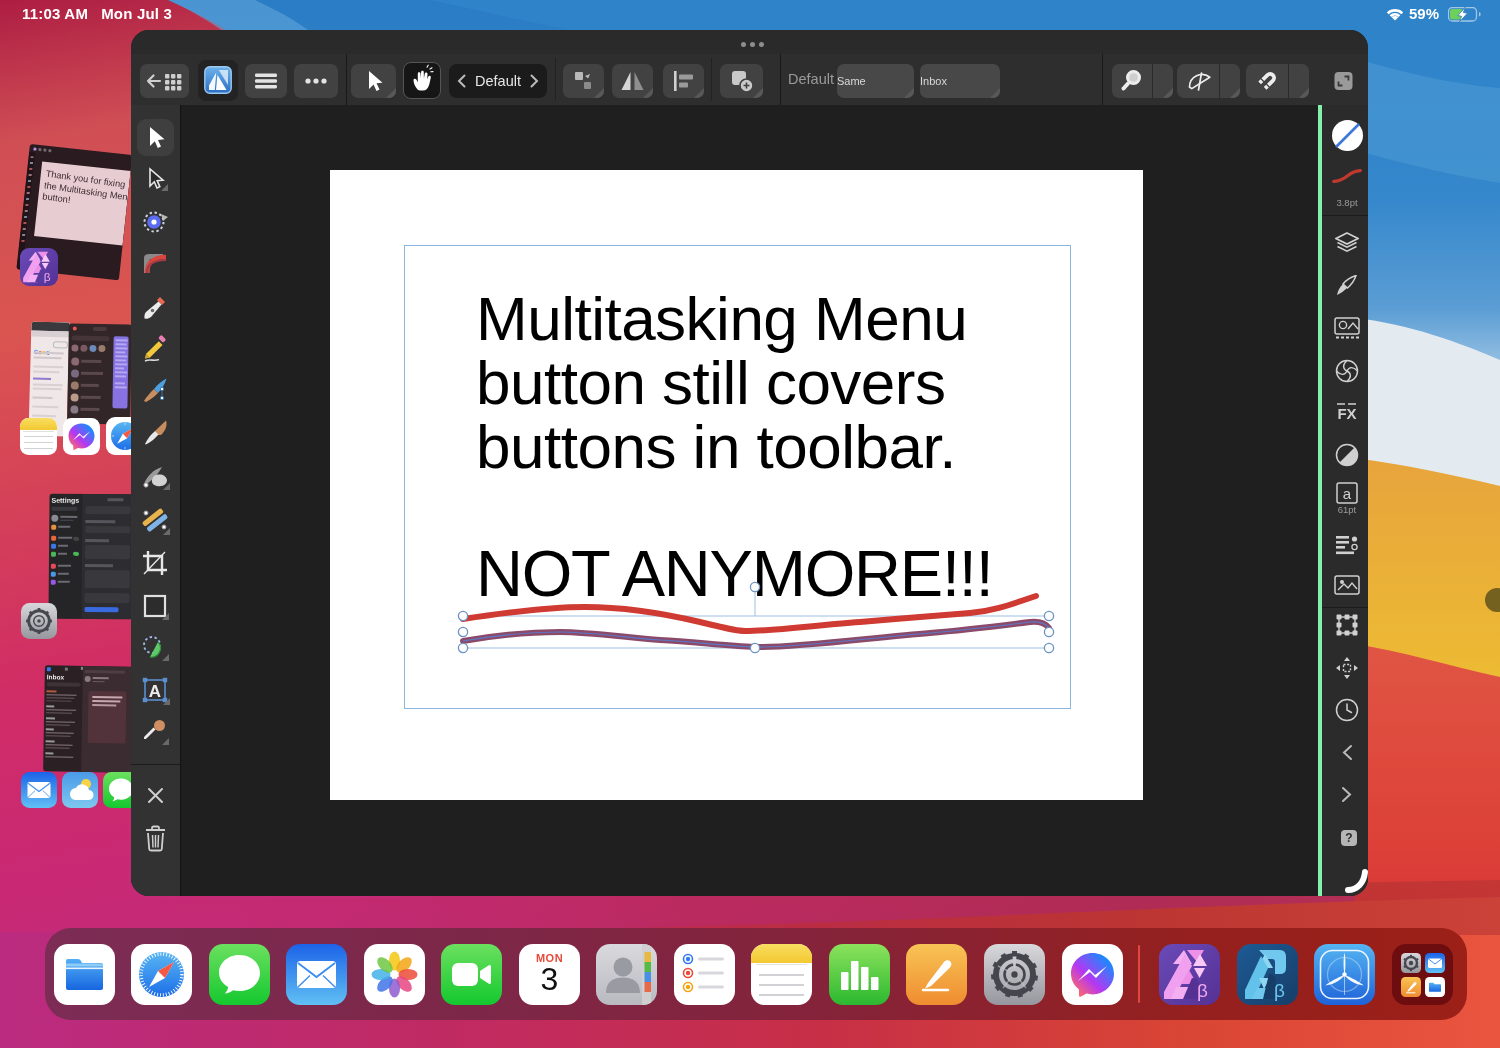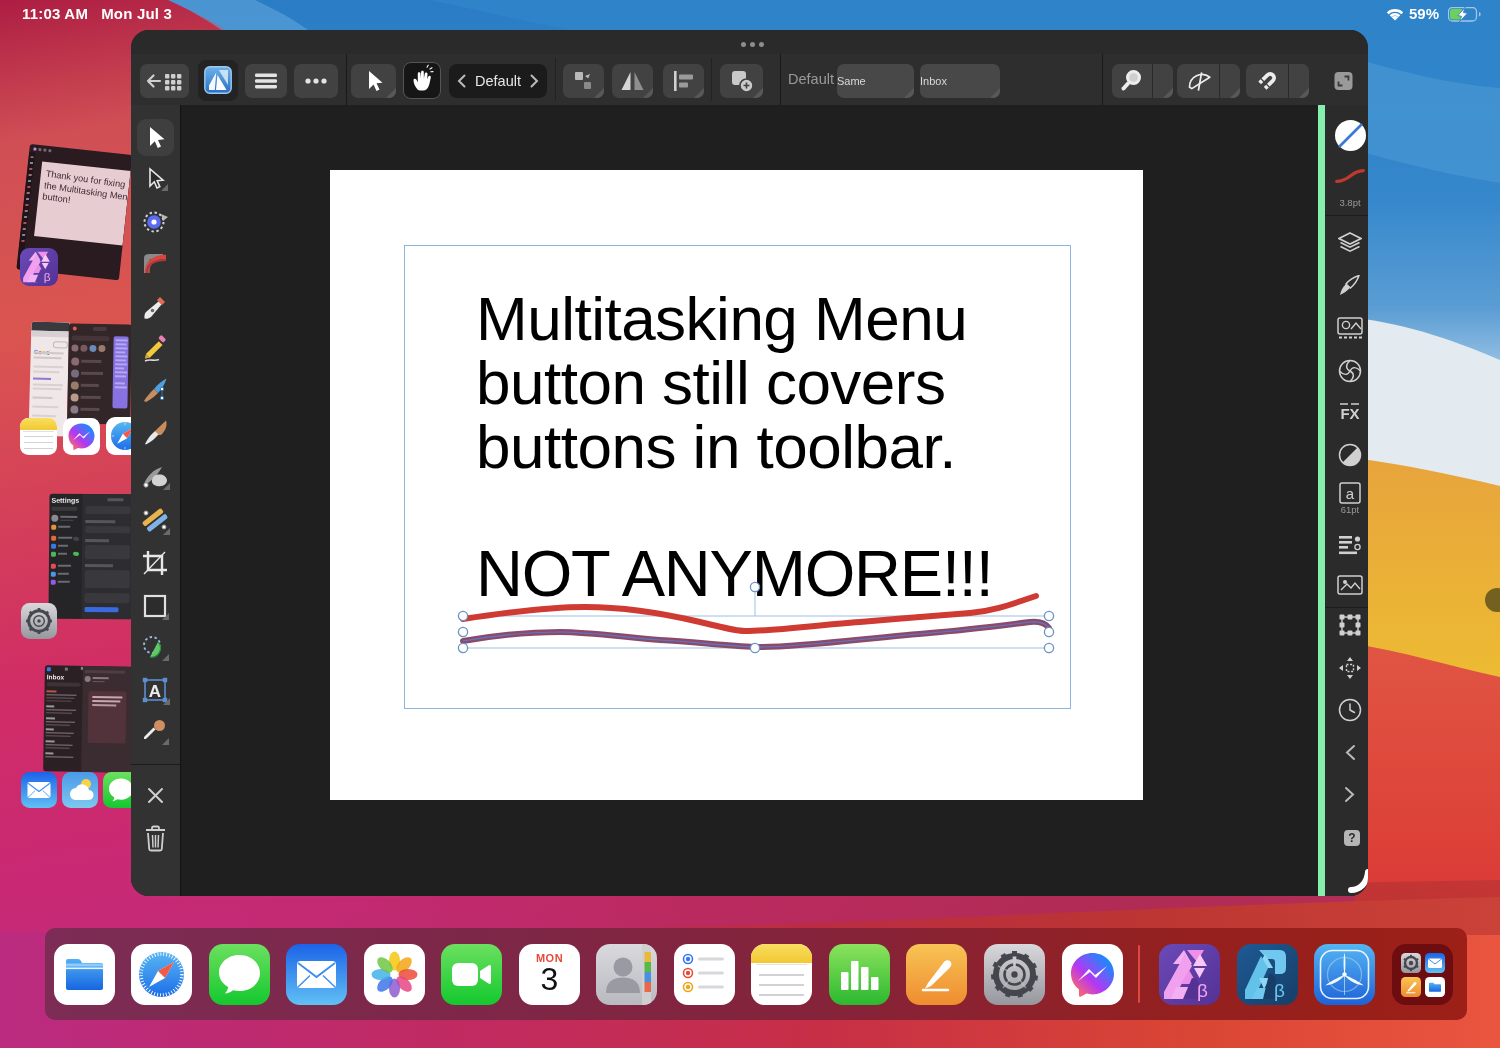--- a/index.html
+++ b/index.html
@@ -605,21 +605,21 @@
         <path d="M4 4 L17 17 M17 4 L4 17" stroke="#cfcfcf" stroke-width="2" stroke-linecap="round"></path>
       </svg>
 
     <svg class="abs" style="left:12px;top:719px;" width="25" height="28" viewBox="0 0 25 28">
       <path d="M3 6 L22 6 M9 6 L9 4 Q9 2.5 10.5 2.5 L14.5 2.5 Q16 2.5 16 4 L16 6" fill="none" stroke="#cfcfcf" stroke-width="1.8"></path>
       <path d="M5 9 L6.2 25 Q6.3 26.5 8 26.5 L17 26.5 Q18.7 26.5 18.8 25 L20 9" fill="none" stroke="#cfcfcf" stroke-width="1.8"></path>
       <path d="M9.5 11 L10 23.5 M12.5 11 L12.5 23.5 M15.5 11 L15 23.5" stroke="#cfcfcf" stroke-width="1.5"></path>
     </svg>
   </div>
 
-  <div id="rightrail" class="abs" style="left:1187px;top:75px;width:50px;height:791px;background:#2b2b2b;border-left:7px solid #86efac;">
+  <div id="rightrail" class="abs" style="left:1187px;top:75px;width:50px;height:791px;background:#2b2b2b;border-left:4px solid #86efac;">
 
     <svg class="abs" style="left:9px;top:14px;" width="33" height="33" viewBox="0 0 33 33">
       <circle cx="16.5" cy="16.5" r="15.5" fill="#fff"></circle>
       <line x1="5" y1="28" x2="28" y2="5" stroke="#3c78d8" stroke-width="2.6"></line>
     </svg>
 
     <svg class="abs" style="left:10px;top:62px;" width="30" height="18" viewBox="0 0 30 18">
       <path d="M2 15 C8 15 12 12 16 8.5 C20 5 24 3.5 28 3" fill="none" stroke="#c0392f" stroke-width="3.2" stroke-linecap="round" transform="rotate(3 15 9)"></path>
     </svg>
     <div class="abs" style="left:0;top:92px;width:50px;text-align:center;color:#9a9a9a;font-size:9.5px;">3.8pt</div>
@@ -750,21 +750,21 @@
         <circle cx="7" cy="88" r="4.6"></circle>
         <circle cx="299" cy="88" r="4.6"></circle>
         <circle cx="593" cy="56" r="4.6"></circle>
         <circle cx="593" cy="72" r="4.6"></circle>
         <circle cx="593" cy="88" r="4.6"></circle>
       </g>
     </svg>
   </div>
 </div>
 
-<div id="dock" class="abs" style="left:45px;top:928px;width:1422px;height:92px;border-radius:10px;background:linear-gradient(90deg,#7c2c55 0%,#7d2748 30%,#85233a 55%,#94201f 80%,#9c2017 100%);">
+<div id="dock" class="abs" style="left:45px;top:928px;width:1422px;height:92px;border-radius:26px;background:linear-gradient(90deg,#7c2c55 0%,#7d2748 30%,#85233a 55%,#94201f 80%,#9c2017 100%);">
 
   <div class="abs dicon" style="left:9px;background:#fff;">
     <svg width="61" height="61" viewBox="0 0 61 61">
       <defs>
           <linearGradient id="fldg" x1="0" y1="0" x2="0" y2="1">
             <stop offset="0" stop-color="#53aef5"></stop>
             <stop offset="1" stop-color="#1666e0"></stop>
           </linearGradient>
         </defs>
       <path d="M12 17 Q12 15 14 15 L24 15 Q26 15 27 17 L28 19 L47 19 Q49 19 49 21 L49 44 Q49 46 47 46 L14 46 Q12 46 12 44 Z" fill="url(#fldg)"></path>

